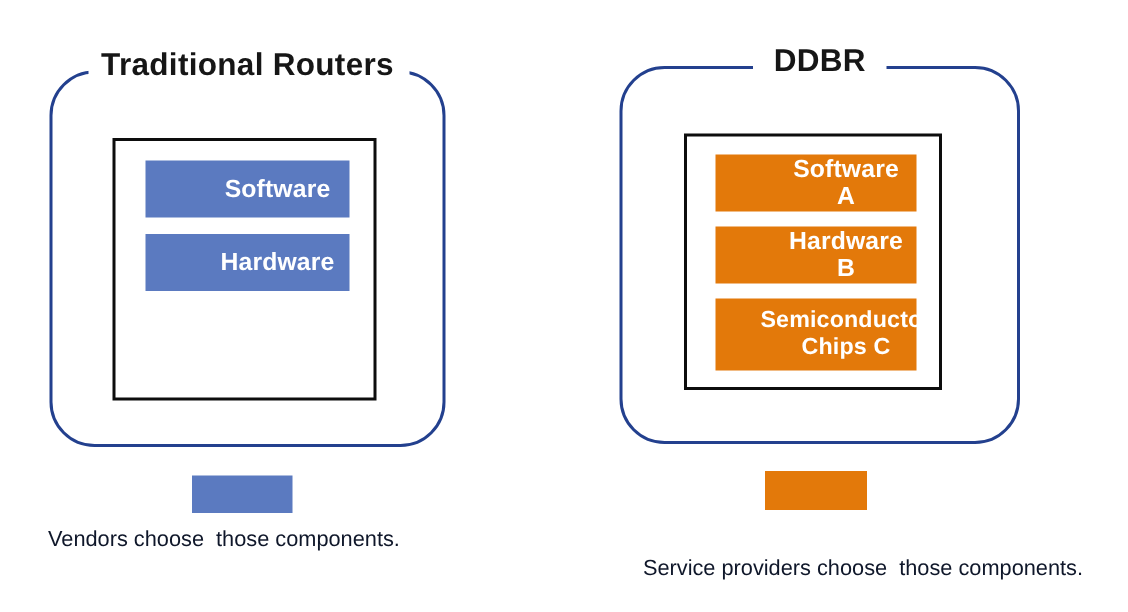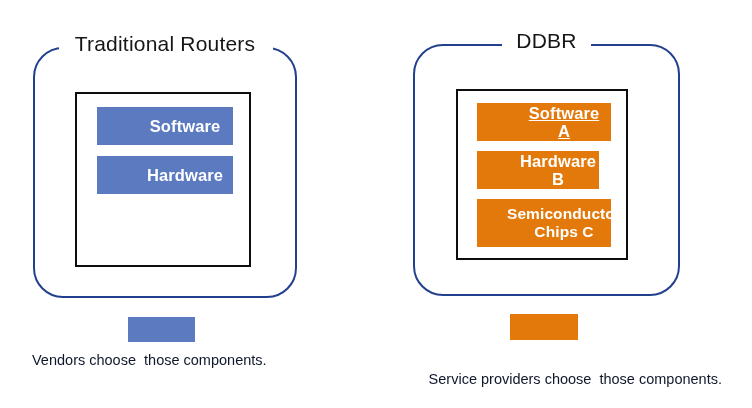--- a/index.html
+++ b/index.html
@@ -41,21 +41,21 @@
   .panel-notch {
     position: absolute;
     top: -3px;
     height: 7px;
     background: #ffffff;
   }
   .panel-title {
     position: absolute;
     top: -16px;
     text-align: center;
-    font-weight: normal;
+    font-weight: bold;
     font-size: 21px;
     color: #161616;
     letter-spacing: 0.2px;
     white-space: nowrap;
     line-height: 26px;
   }
 
   
   .inner-box {
     position: absolute;
@@ -131,25 +131,25 @@
   <div class="panel" style="left:413px; top:44px; width:267px; height:252px;">
 
     <div class="panel-frame"></div>
 
     <div class="panel-notch" style="left:89px; width:89px;"></div>
 
     <div class="panel-title" style="left:0px; width:267px;">DDBR</div>
 
     <div class="inner-box" style="left:43px; top:45px; width:172px; height:171px;">
 
-      <div class="chip orange" style="left:19px; top:12px; width:134px; height:38px;text-decoration:underline;">
+      <div class="chip orange" style="left:19px; top:12px; width:134px; height:38px;">
         <span class="chip-label">Software A</span>
       </div>
 
-      <div class="chip orange" style="left:19px; top:60px; width:122px; height:38px;">
+      <div class="chip orange" style="left:19px; top:60px; width:134px; height:38px;">
         <span class="chip-label">Hardware B</span>
       </div>
 
       <div class="chip orange" style="left:19px; top:108px; width:134px; height:48px; font-size:15.5px;">
         <span class="chip-label">Semiconductor Chips C</span>
       </div>
     </div>
   </div>
 
   <div class="legend-swatch orange" style="left:510px; top:314px; width:68px; height:26px;"></div>

